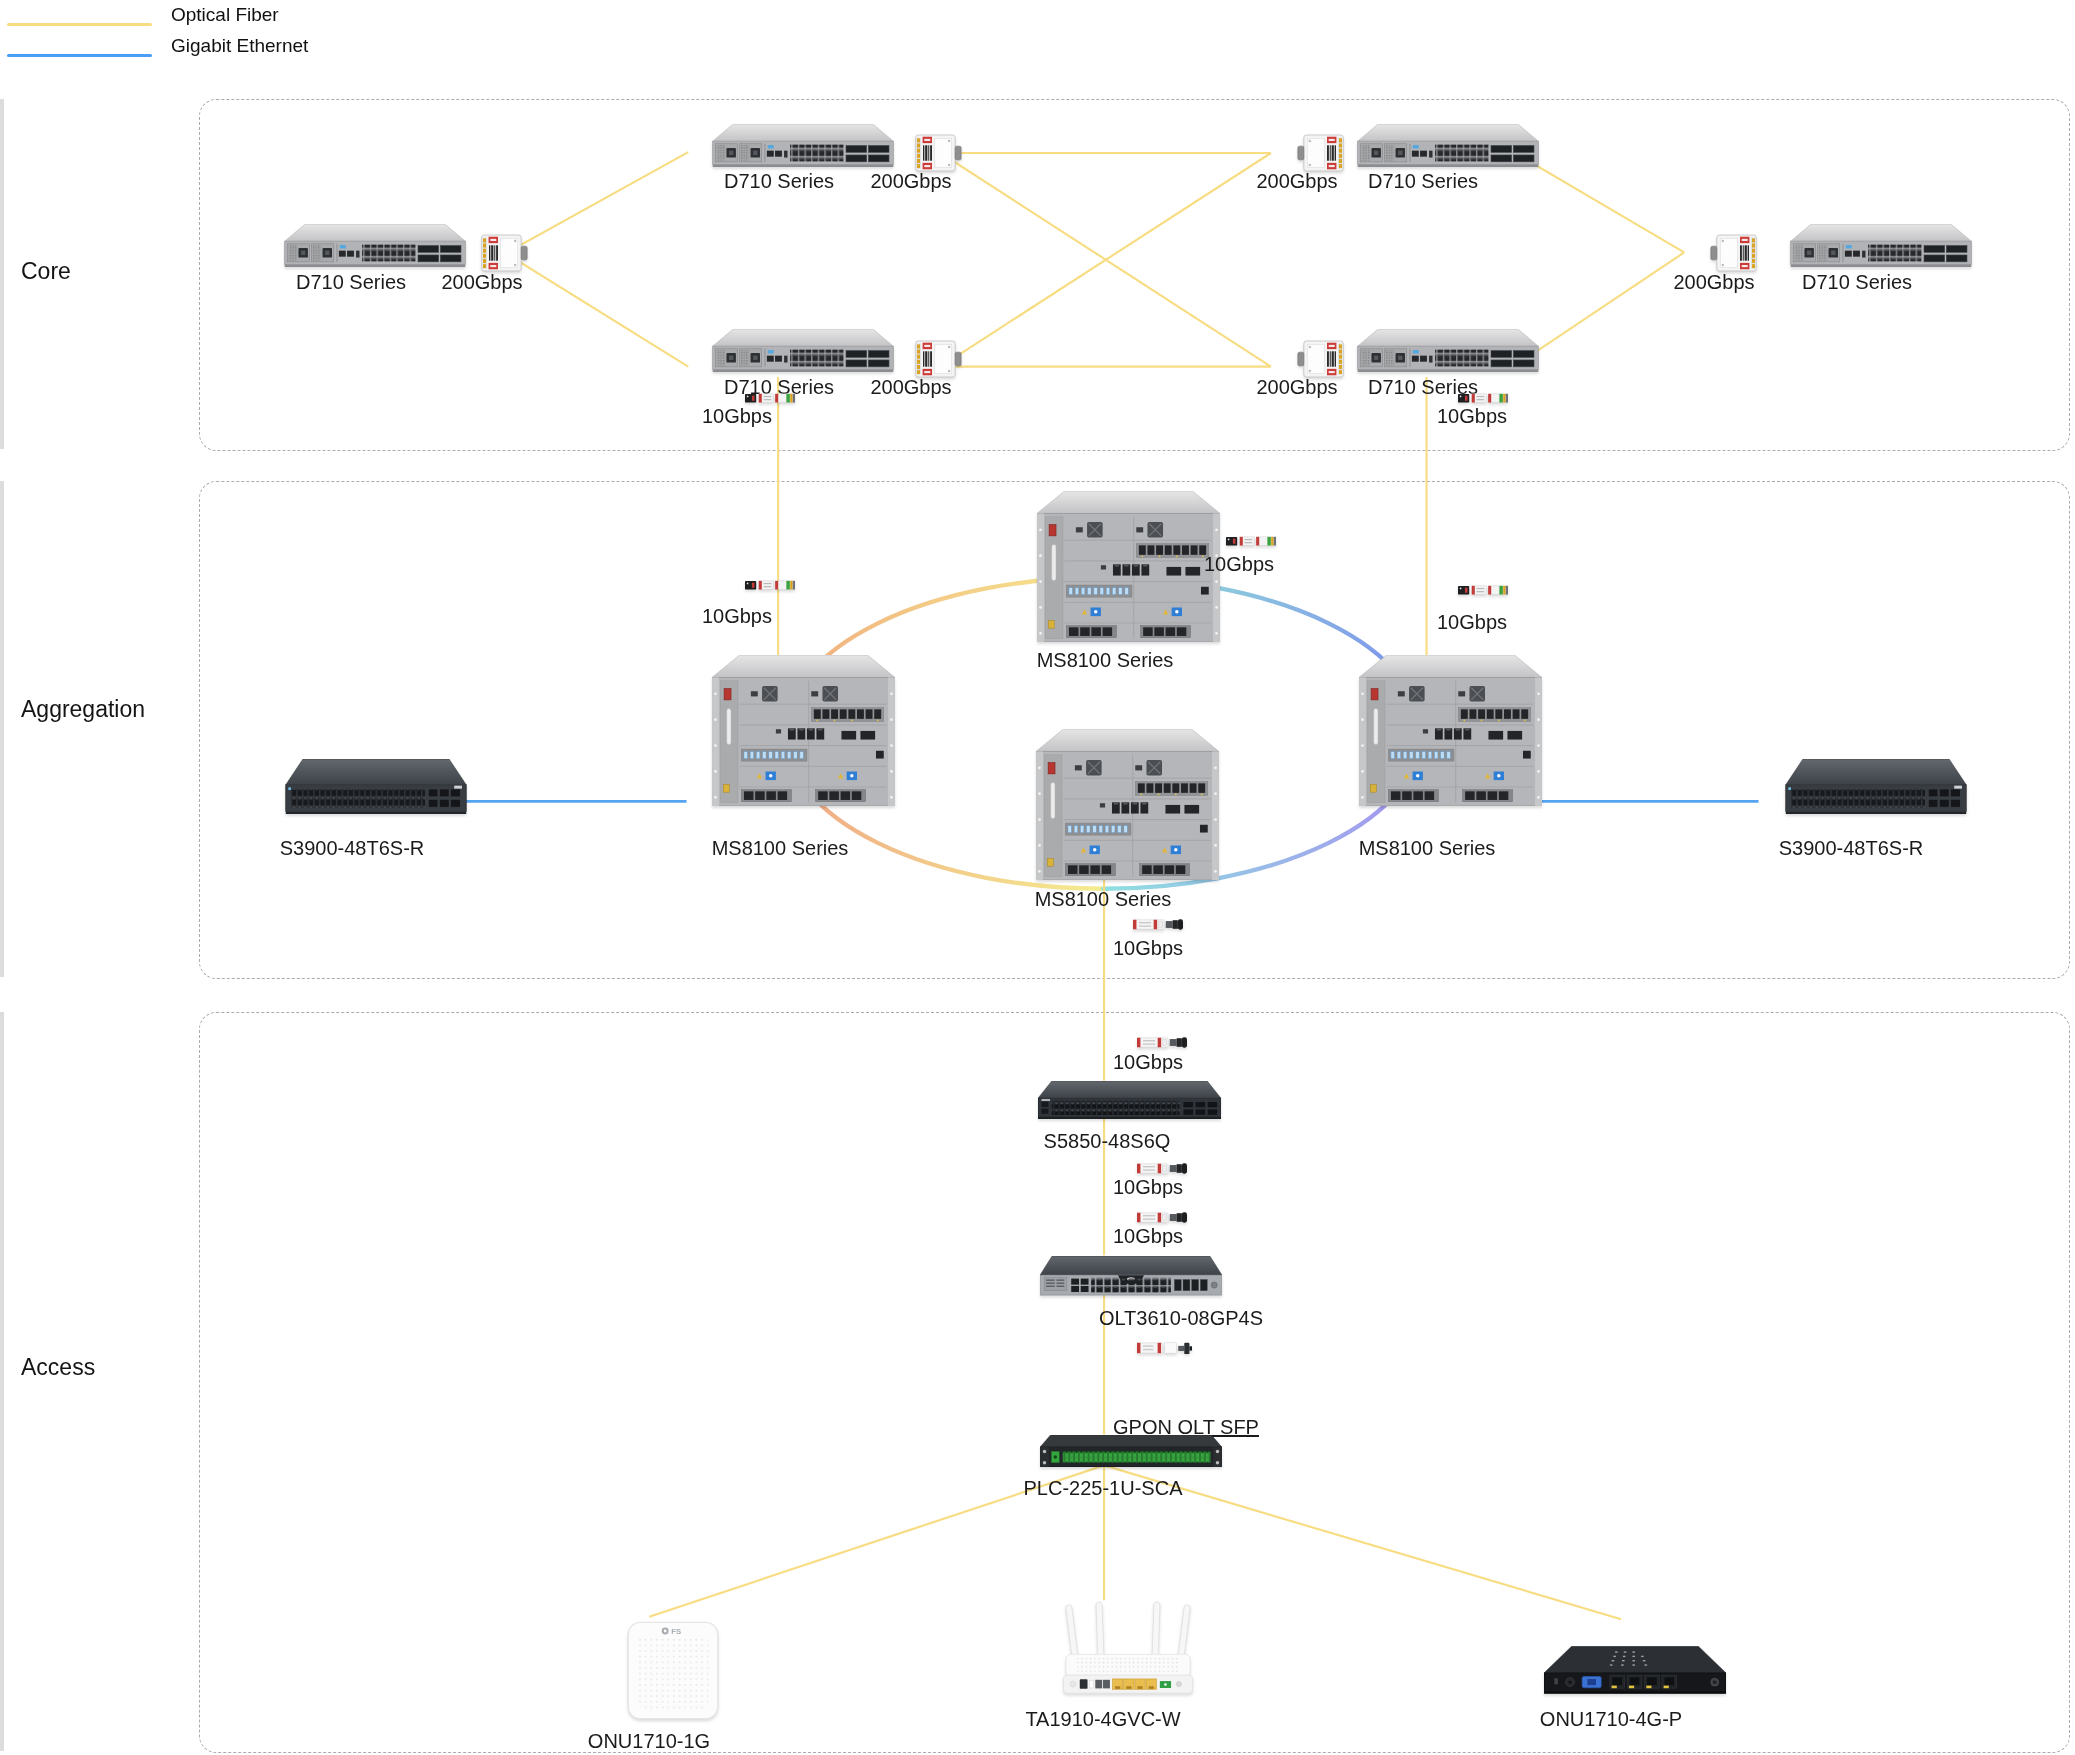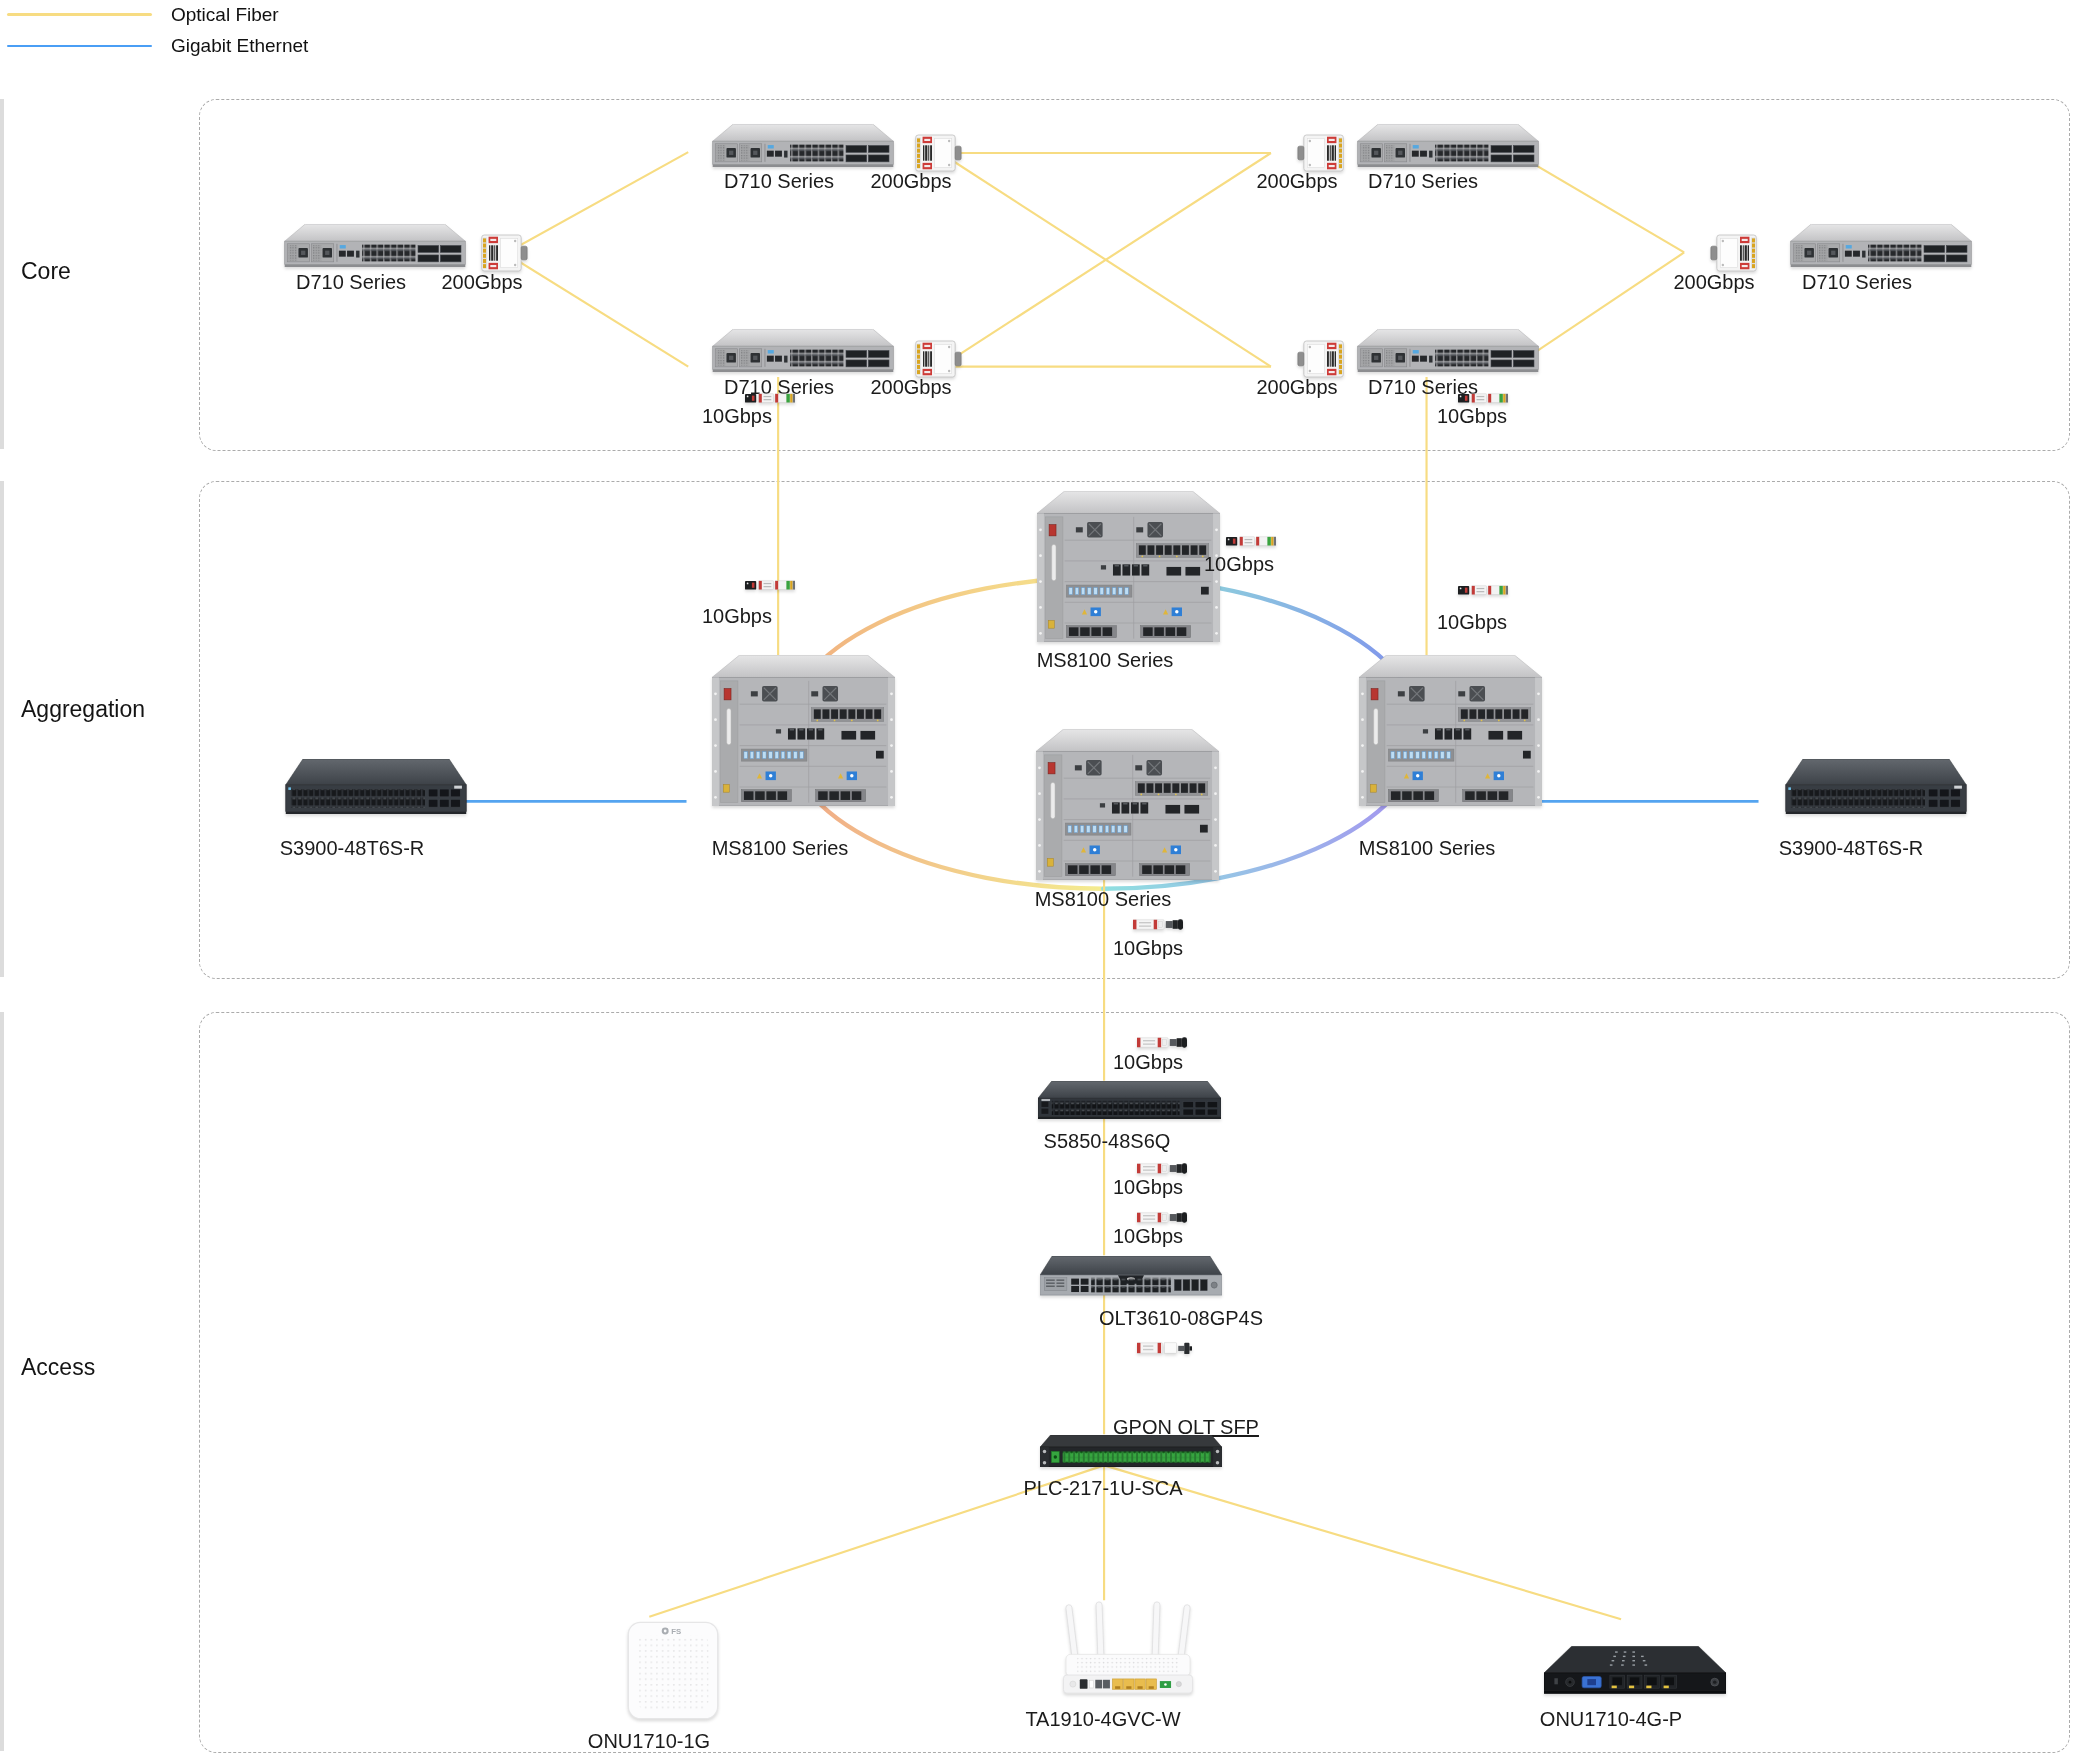--- a/index.html
+++ b/index.html
@@ -4,21 +4,21 @@
 <style>
   html,body{margin:0;padding:0;background:#ffffff;}
   #stage{position:relative;width:2075px;height:1755px;background:#fff;overflow:hidden;
          font-family:"Liberation Sans",sans-serif;color:#1b1b1b;}
   .bar{position:absolute;left:0;width:4.3px;background:#dcdcdc;}
   .zone{position:absolute;left:199px;width:1869px;border:1.7px dashed #ababab;border-radius:17.3px;}
   .seclbl{position:absolute;left:21px;font-size:23px;font-weight:400;color:#141414;white-space:nowrap;}
   .lbl{position:absolute;font-size:20px;color:#1b1b1b;white-space:nowrap;}
   .lbl.c{transform:translateX(-50%);text-align:center;}
   .lbl.r{text-align:right;}
-  .legend-row{position:absolute;display:flex;align-items:center;}
+  .legend-row{position:absolute;display:flex;align-items:flex-end;}
   .legend-line{width:145px;height:2.6px;border-radius:1.7px;}
   .legend-text{margin-left:19px;font-size:19px;color:#111;}
   .dev{position:absolute;filter:drop-shadow(0 2.6px 1.7px rgba(0,0,0,.14));padding-left:24px;}
   svg{display:block;}
   #wires{position:absolute;left:0;top:0;}
 </style>
 </head>
 <body>
 
 <div id="stage">
@@ -604,21 +604,21 @@
       <circle cx="5" cy="19" r="2" fill="#b9bbbd"></circle>
         <circle cx="5" cy="32" r="2" fill="#b9bbbd"></circle>
       <rect x="200" y="14" width="10" height="23" fill="#2b2e31"></rect>
       <circle cx="205" cy="19" r="2" fill="#b9bbbd"></circle>
         <circle cx="205" cy="32" r="2" fill="#b9bbbd"></circle>
       <rect x="13" y="19" width="9" height="13" fill="#36a53f" stroke="#1f7a28" stroke-width="0.6"></rect>
       <circle cx="17.5" cy="25.5" r="2" fill="#0d4d14"></circle>
       <rect x="26" y="19" width="171" height="13" fill="url(#pGreen)"></rect>
     </svg>
   </div>
-  <div class="lbl c" style="left:1103px;top:1477px;">PLC-217-1U-SCA</div>
+  <div class="lbl c" style="left:1103px;top:1477px;">PLC-225-1U-SCA</div>
 
   <div class="dev" style="left:603px;top:1621px;">
     <svg width="92" height="99" viewBox="0 0 106 114">
       <rect x="1.5" y="1.5" width="103" height="111" rx="14" fill="#fcfcfd" stroke="#e6e6e7" stroke-width="1.5"></rect>
       <rect x="12" y="16" width="82" height="86" rx="10" fill="url(#pDots)"></rect>
       <circle cx="44" cy="11.5" r="4" fill="#a9adb2"></circle>
       <circle cx="44" cy="11.5" r="1.6" fill="#fcfcfd"></circle>
       <text x="51" y="15" font-size="9" font-weight="bold" fill="#a9adb2" font-family="Liberation Sans, sans-serif">FS</text>
     </svg>
   </div>

